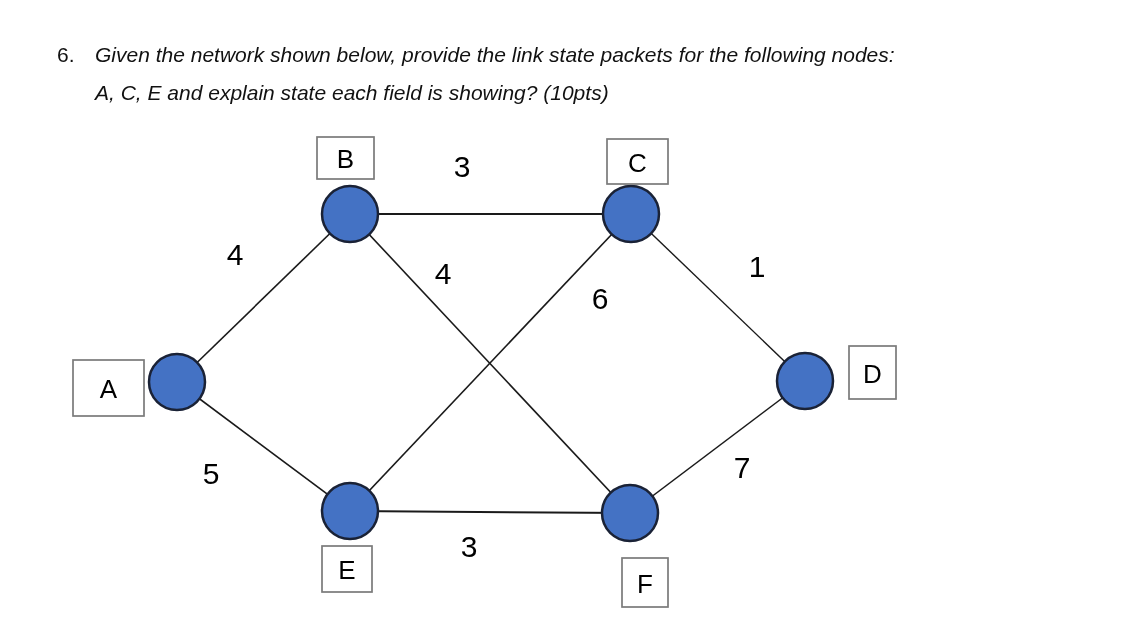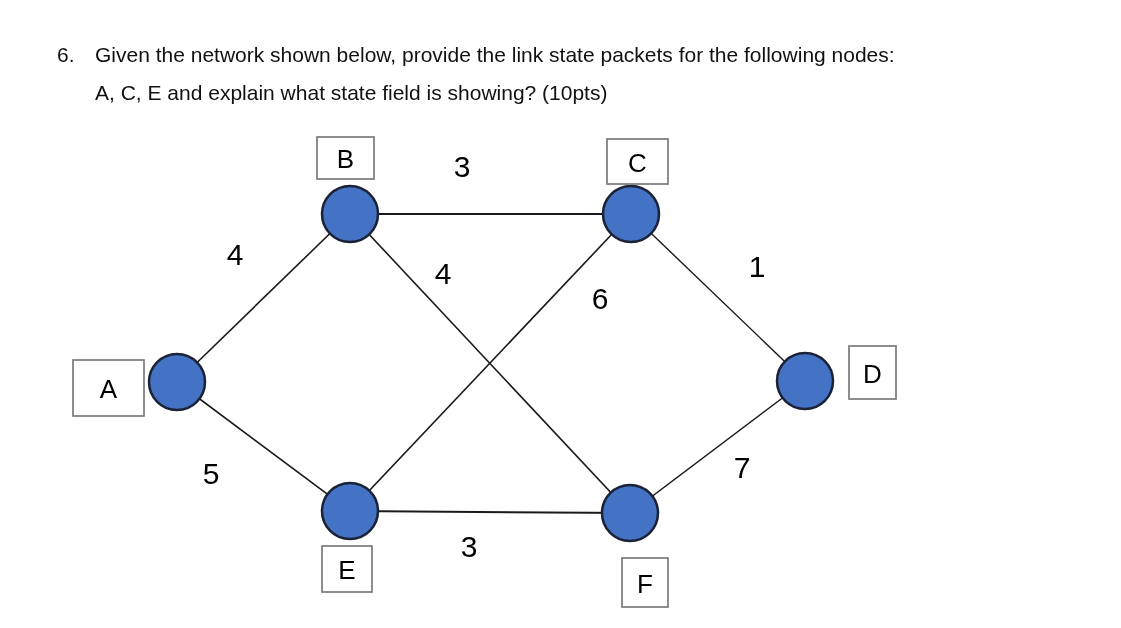--- a/index.html
+++ b/index.html
@@ -24,37 +24,38 @@
     color: #111111;
     font-size: 21px;
     line-height: 38px;
   }
   .question .qnum {
     width: 38px;
     flex: 0 0 38px;
   }
   .question .qlines {
     flex: 1;
+    font-style: italic;
   }
   svg.diagram {
     position: absolute;
     left: 0;
     top: 0;
   }
 </style>
 </head>
 <body>
 
 <div class="page">
 
   <div class="question">
     <div class="qnum">6.</div>
     <div class="qlines">
       <div>Given the network shown below, provide the link state packets for the following nodes:</div>
-      <div>A, C, E and explain what state field is showing? (10pts)</div>
+      <div>A, C, E and explain state each field is showing? (10pts)</div>
     </div>
   </div>
 
   <svg class="diagram" id="diagram" width="1121" height="628" viewBox="0 0 1121 628">
       <line x1="177" y1="382" x2="350" y2="214" stroke="#1a1a1a" stroke-width="1.6"></line>
       <line x1="177" y1="382" x2="350" y2="511" stroke="#1a1a1a" stroke-width="1.6"></line>
       <line x1="350" y1="214" x2="631" y2="214" stroke="#1a1a1a" stroke-width="2"></line>
       <line x1="350" y1="214" x2="630" y2="513" stroke="#1a1a1a" stroke-width="1.6"></line>
       <line x1="631" y1="214" x2="350" y2="511" stroke="#1a1a1a" stroke-width="1.6"></line>
       <line x1="631" y1="214" x2="805" y2="381" stroke="#1a1a1a" stroke-width="1.4"></line>

